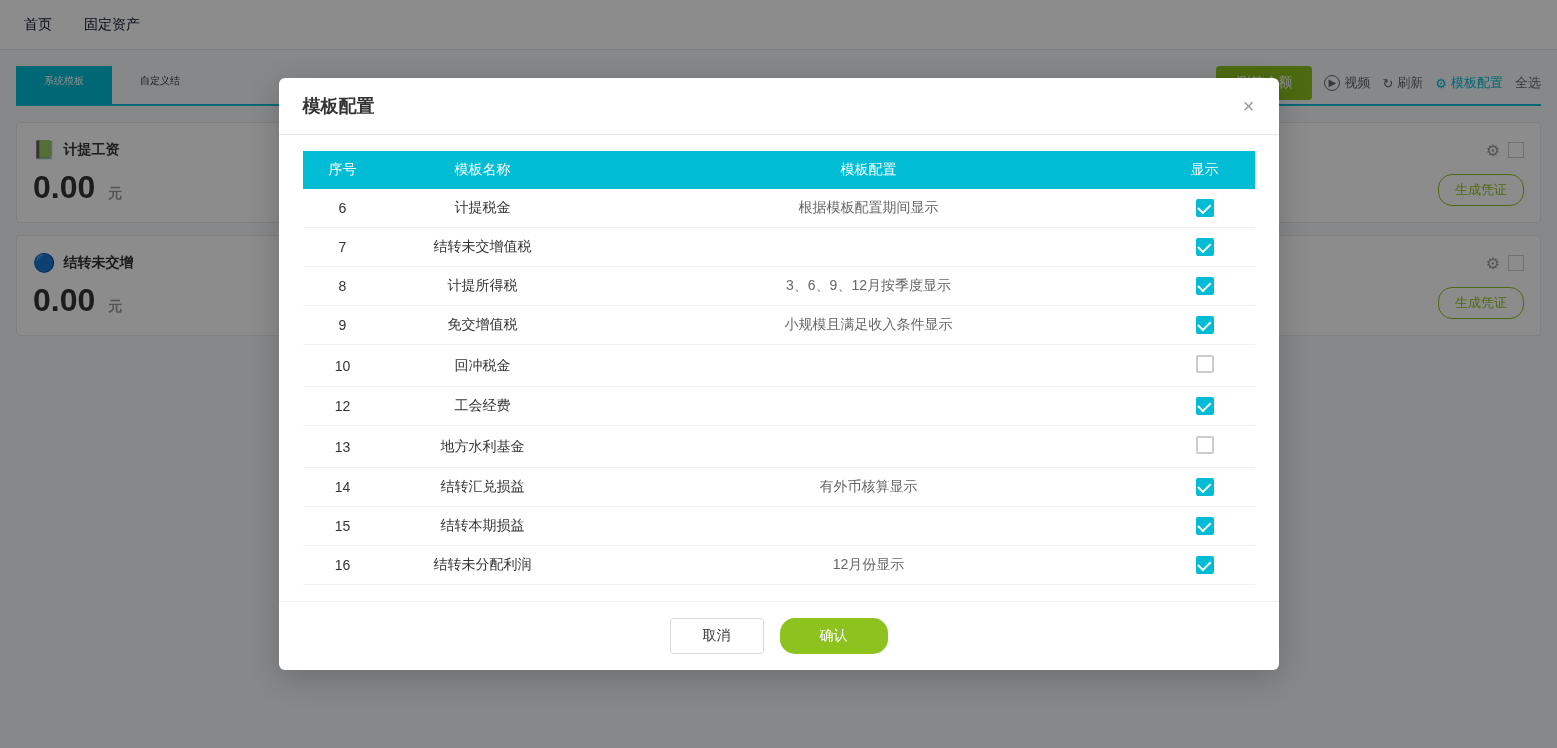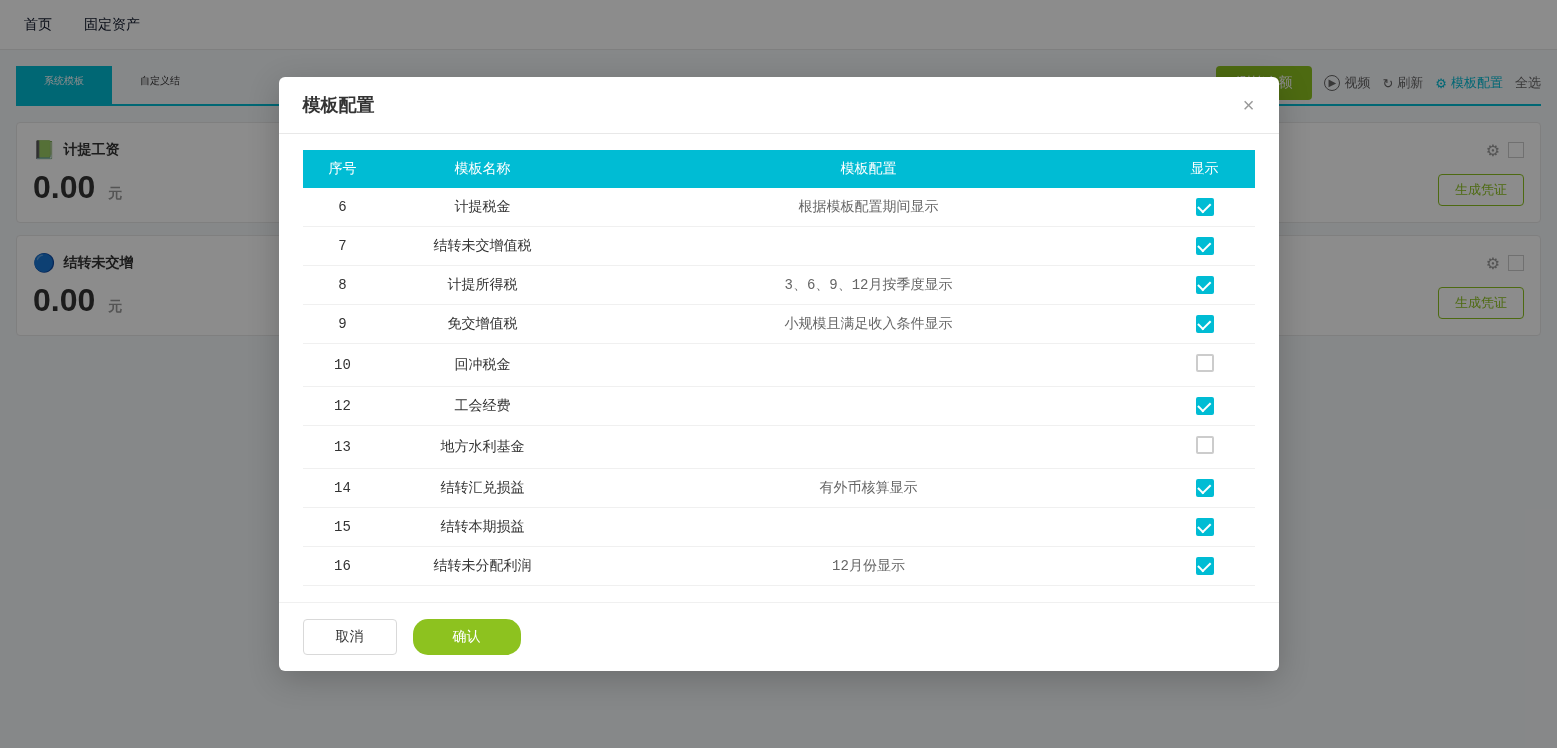--- a/index.html
+++ b/index.html
@@ -86,21 +86,21 @@
       font-size: 32px;
       color: #333;
       font-weight: bold;
     }
 
     .btn-gen {
       background: #fff;
       color: #8dc21f;
       border: 1px solid #8dc21f;
       padding: 6px 16px;
-      border-radius: 4px;
+      border-radius: 14px;
       font-size: 13px;
       cursor: pointer;
     }
 
     
     .overlay {
       position: absolute;
       top: 0; left: 0; right: 0; bottom: 0;
       background: rgba(0,0,0,0.45);
       display: flex;
@@ -220,36 +220,35 @@
       height: 6px;
       border-left: 2px solid #fff;
       border-bottom: 2px solid #fff;
       transform: rotate(-45deg) translateY(-1px);
       display: block;
     }
 
     .table-scroll {
       overflow-y: auto;
       max-height: 520px;
-      font-family: Liberation Mono, monospace;
     }
 
     .table-scroll::-webkit-scrollbar {
       width: 6px;
     }
 
     .table-scroll::-webkit-scrollbar-thumb {
       background: #ccc;
       border-radius: 3px;
     }
 
     
     .modal-footer {
       display: flex;
-      justify-content: flex-start;
+      justify-content: center;
       gap: 16px;
       padding: 16px 24px;
       border-top: 1px solid #f0f0f0;
     }
 
     .btn-cancel {
       background: #fff;
       border: 1px solid #d9d9d9;
       color: #333;
       padding: 8px 32px;

